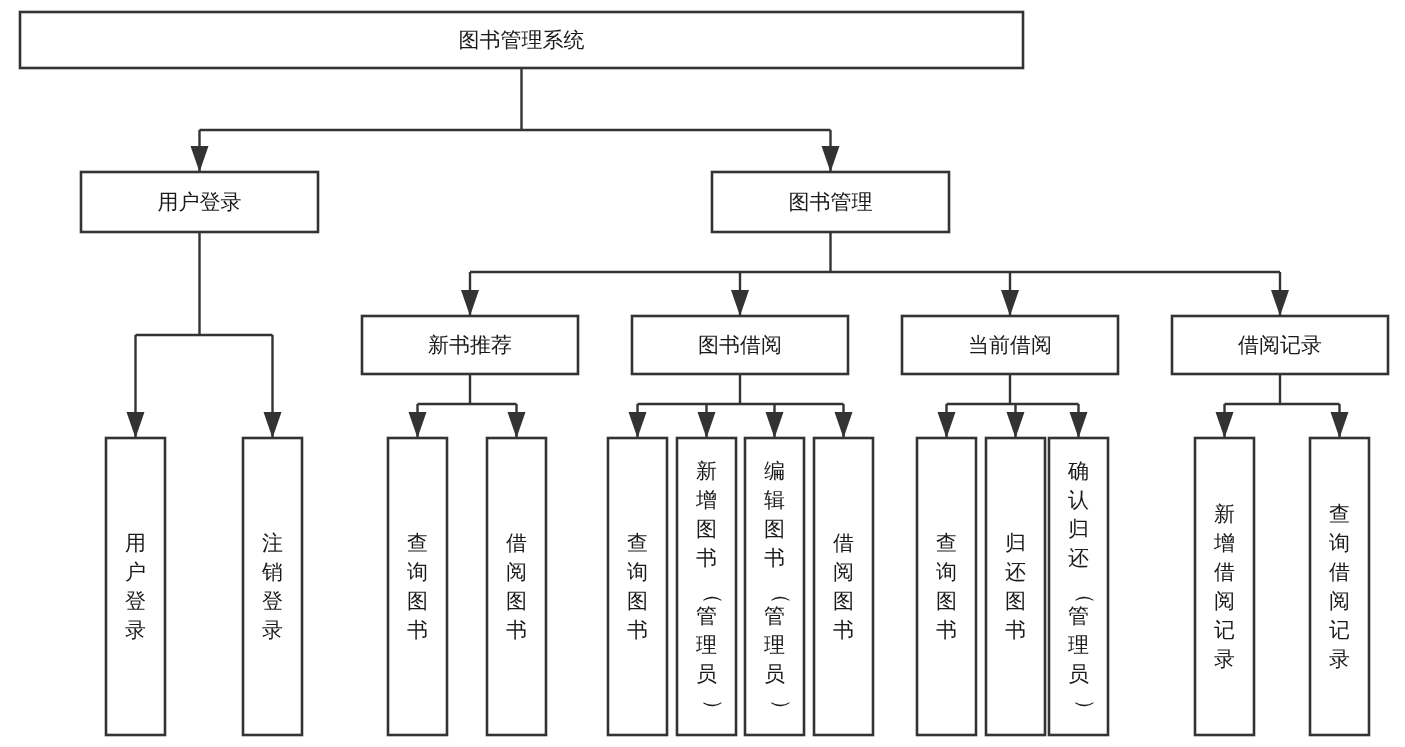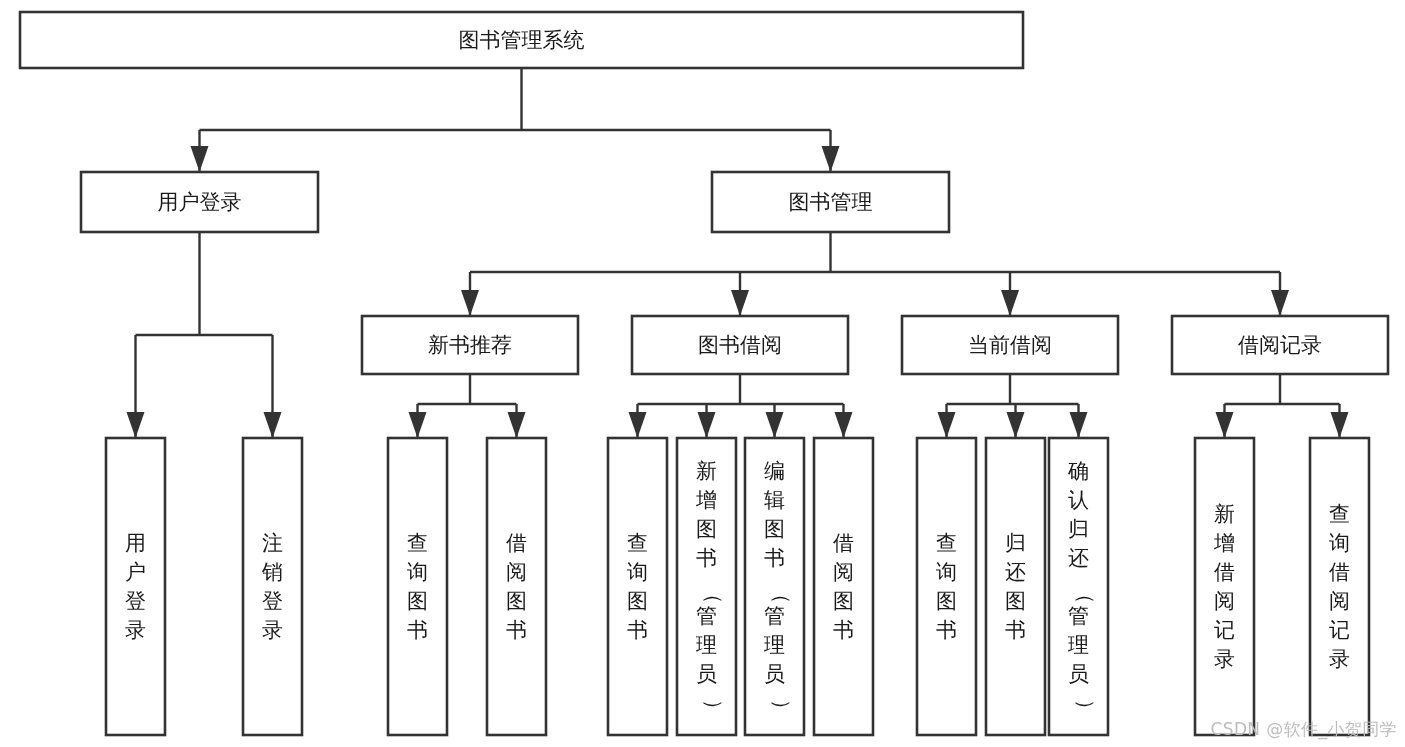--- a/index.html
+++ b/index.html
@@ -260,14 +260,13 @@
           <rect x="1310" y="438" width="59" height="297" class="node-box"></rect>
           <text x="1339.5" y="521" class="node-label-v-char">查</text>
           <text x="1339.5" y="550" class="node-label-v-char">询</text>
           <text x="1339.5" y="579" class="node-label-v-char">借</text>
           <text x="1339.5" y="608" class="node-label-v-char">阅</text>
           <text x="1339.5" y="637" class="node-label-v-char">记</text>
           <text x="1339.5" y="666" class="node-label-v-char">录</text>
         </g>
       </g>
   </svg>
-  <div class="watermark">CSDN @软件_小贺同学</div>
 </div>
 
 </body></html>

